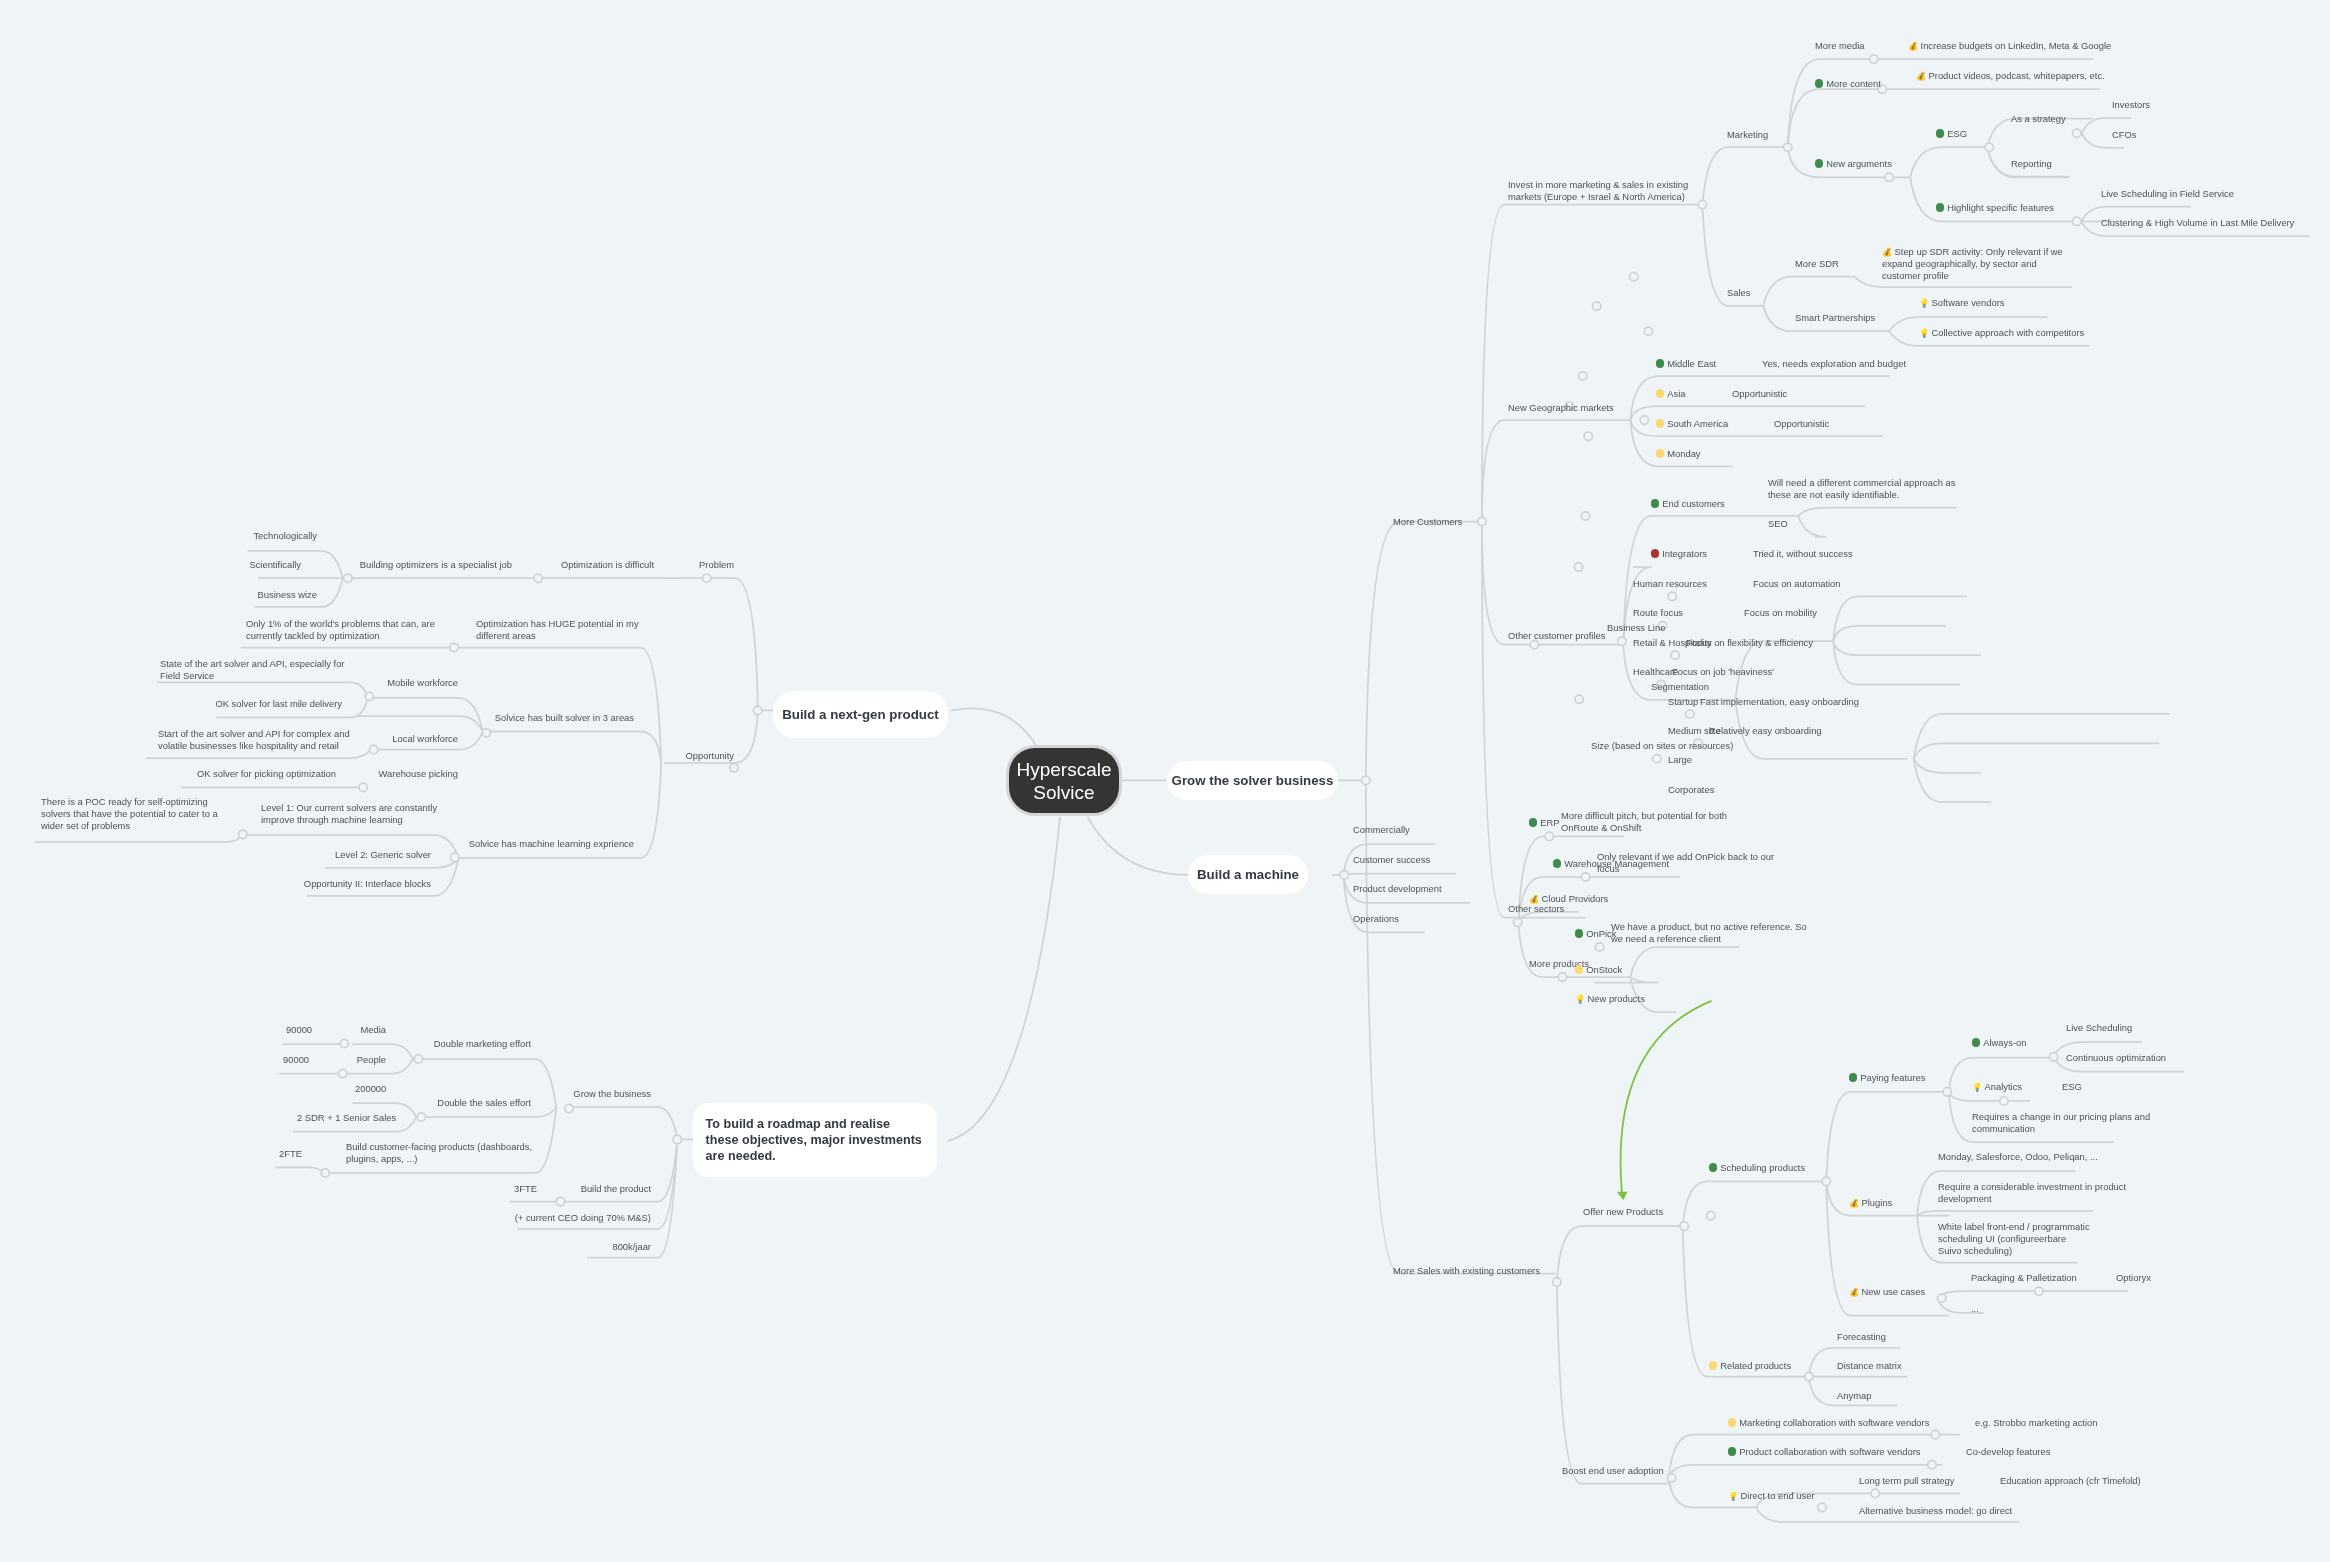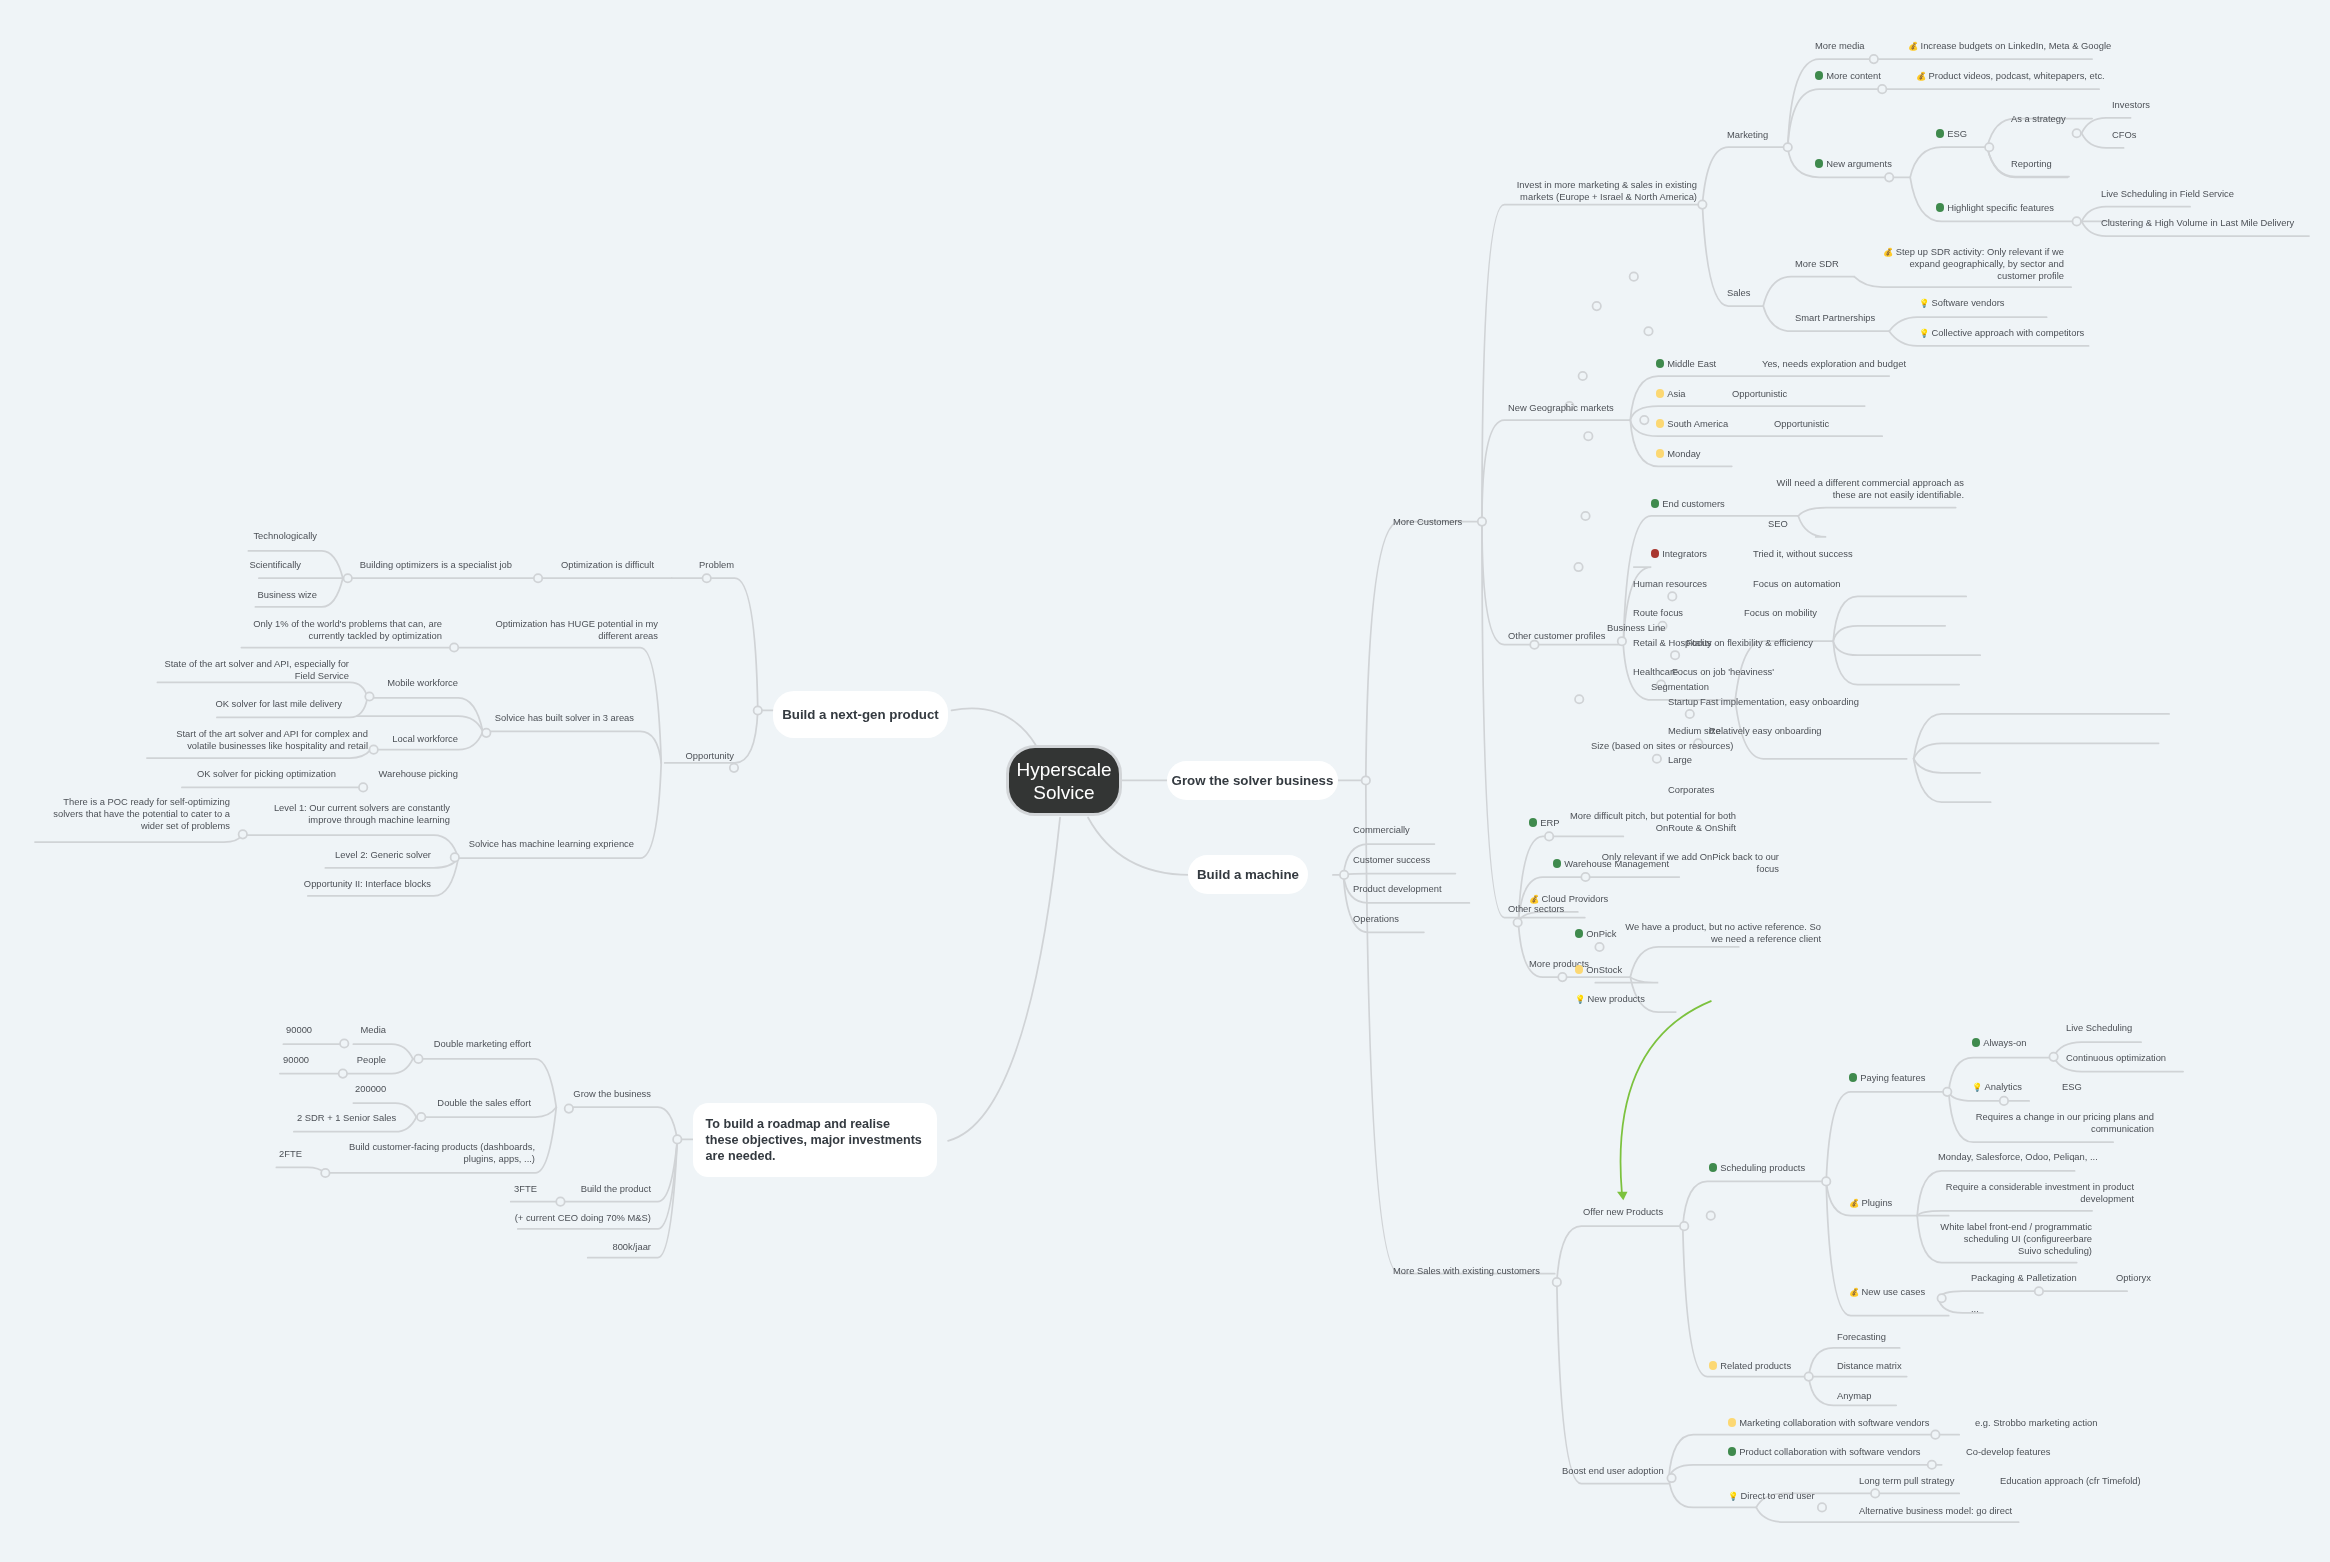--- a/index.html
+++ b/index.html
@@ -1,20 +1,20 @@
 <!DOCTYPE html>
 <html style="font-size:11.2px"><head>
 <meta charset="utf-8">
 <style>
   html, body { margin:0; padding:0; }
   body { width:2330px; height:1563px; background:#eff4f7; position:relative; overflow:hidden;
          font-family:"Liberation Sans", "DejaVu Sans", sans-serif; color:#4a4f55; }
   #links { position:absolute; left:0; top:0; width:2330px; height:1563px; pointer-events:none; }
   .n { position:absolute; font-size:9.4px; line-height:12px; white-space:nowrap; color:#4d5157; cursor:pointer; }
-  .n.wrap { white-space:normal;text-align:right; }
+  .n.wrap { white-space:normal; }
   .n.r { text-align:right; }
   .dot { display:inline-block; width:8.4px; height:8.4px; border-radius:50%; vertical-align:-0.7px; margin-right:2.8px; }
   .dot.green { background:#3f8a4d; }
   .dot.yellow { background:#fcd873; }
   .dot.red { background:#a8362f; }
   .ico { display:inline-block; font-size:8.4px; margin-right:2.1px; }
   .central { position:absolute; left:1006px; top:745px; width:116px; height:71px; background:#333534;
              border:3.5px solid #d2d5d8; border-radius:29px; color:#fff; font-size:19px; line-height:23px;
              text-align:center; display:flex; align-items:center; justify-content:center; box-sizing:border-box; }
   .main { position:absolute; background:#fff; border-radius:21px; font-weight:bold; color:#343a40;
@@ -259,21 +259,21 @@
 <div class="n" style="left:1353px;top:824px">Commercially</div>
 <div class="n" style="left:1353px;top:854px">Customer success</div>
 <div class="n" style="left:1353px;top:883px">Product development</div>
 <div class="n" style="left:1353px;top:913px">Operations</div>
 
 <div class="n" style="left:1393px;top:516px">More Customers</div>
 <div class="n wrap" style="left:1508px;top:179px;width:189px">Invest in more marketing &amp; sales in existing markets (Europe + Israel &amp; North America)</div>
 <div class="n" style="left:1727px;top:129px">Marketing</div>
 <div class="n" style="left:1815px;top:40px">More media</div>
 <div class="n" style="left:1908px;top:40px"><span class="ico">💰</span><span>Increase budgets on LinkedIn, Meta &amp; Google</span></div>
-<div class="n" style="left:1815px;top:70px"><span class="dot green"></span><span>More content</span></div>
+<div class="n" style="left:1815px;top:78px"><span class="dot green"></span><span>More content</span></div>
 <div class="n" style="left:1916px;top:70px"><span class="ico">💰</span><span>Product videos, podcast, whitepapers, etc.</span></div>
 <div class="n" style="left:1815px;top:158px"><span class="dot green"></span><span>New arguments</span></div>
 <div class="n" style="left:1936px;top:128px"><span class="dot green"></span><span>ESG</span></div>
 <div class="n" style="left:2011px;top:113px">As a strategy</div>
 <div class="n" style="left:2112px;top:99px">Investors</div>
 <div class="n" style="left:2112px;top:129px">CFOs</div>
 <div class="n" style="left:2011px;top:158px">Reporting</div>
 <div class="n" style="left:1936px;top:202px"><span class="dot green"></span><span>Highlight specific features</span></div>
 <div class="n" style="left:2101px;top:188px">Live Scheduling in Field Service</div>
 <div class="n" style="left:2101px;top:217px">Clustering &amp; High Volume in Last Mile Delivery</div>

